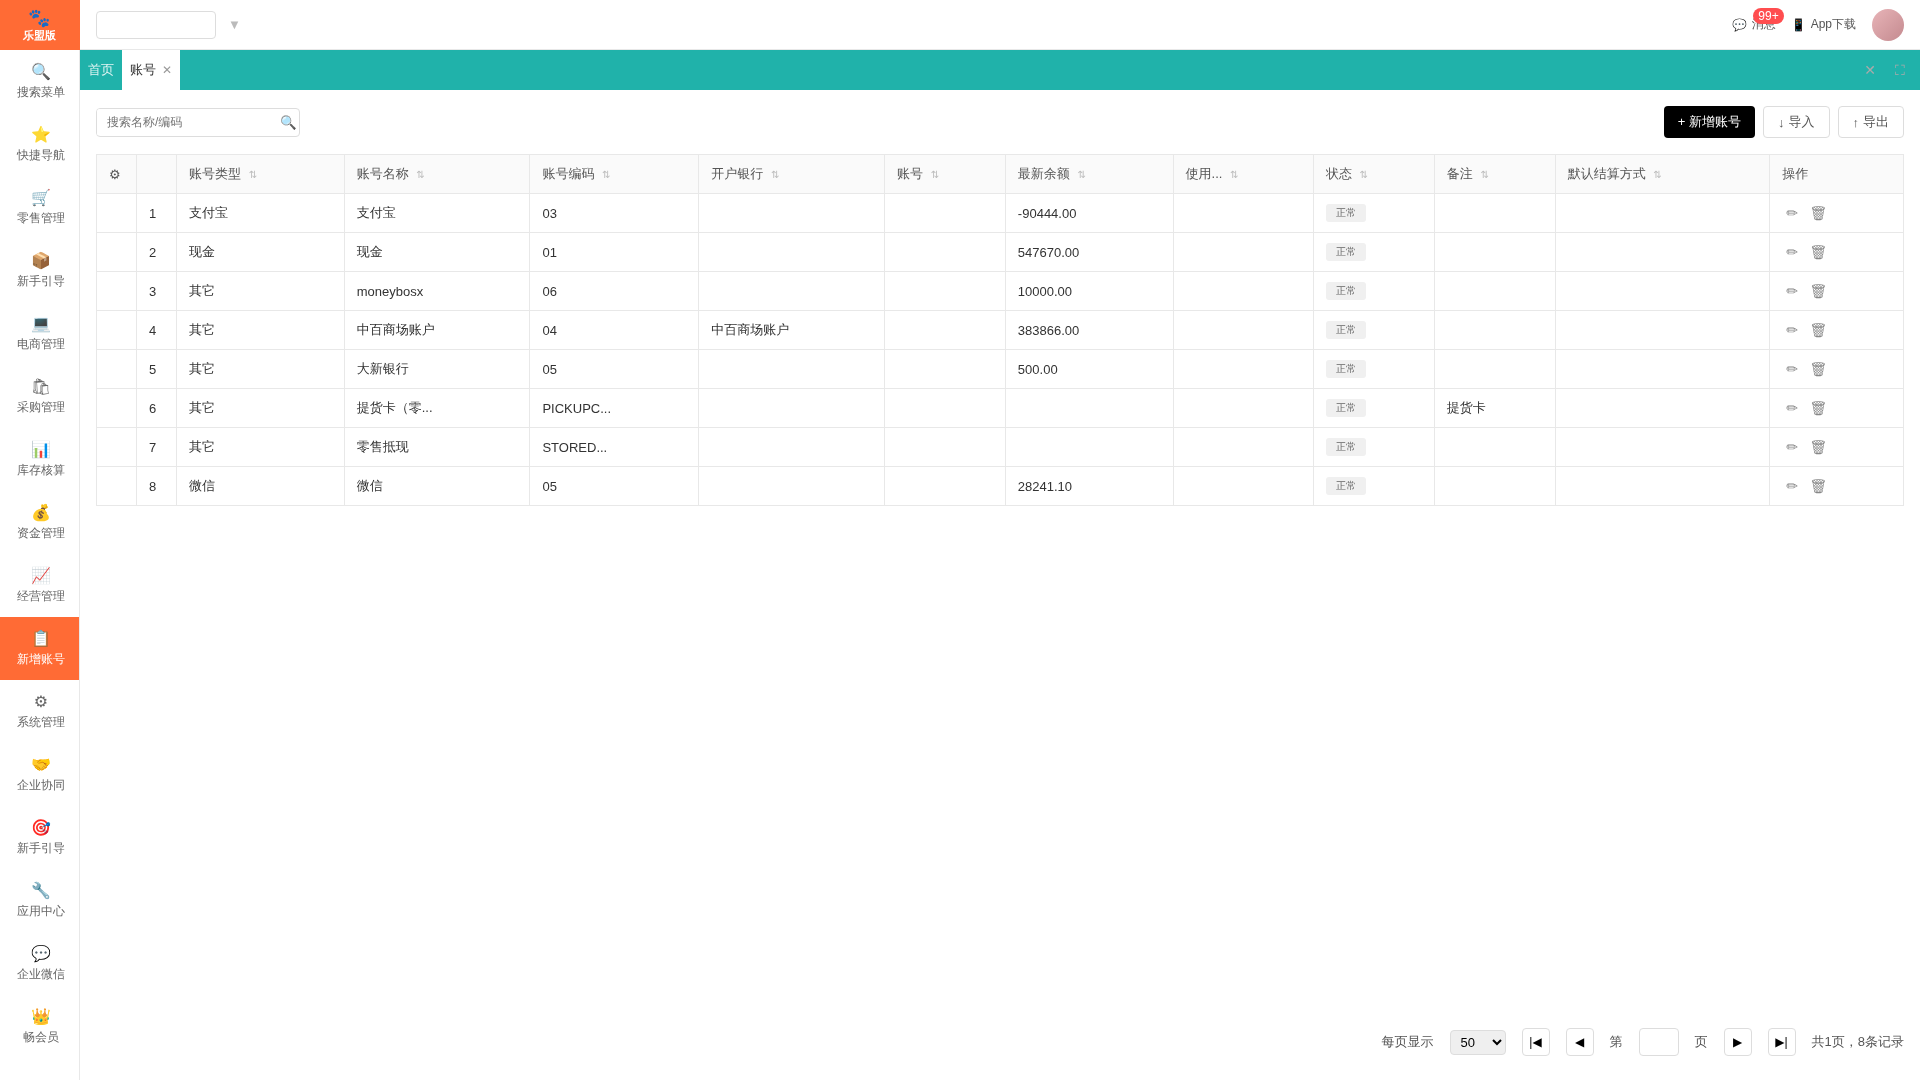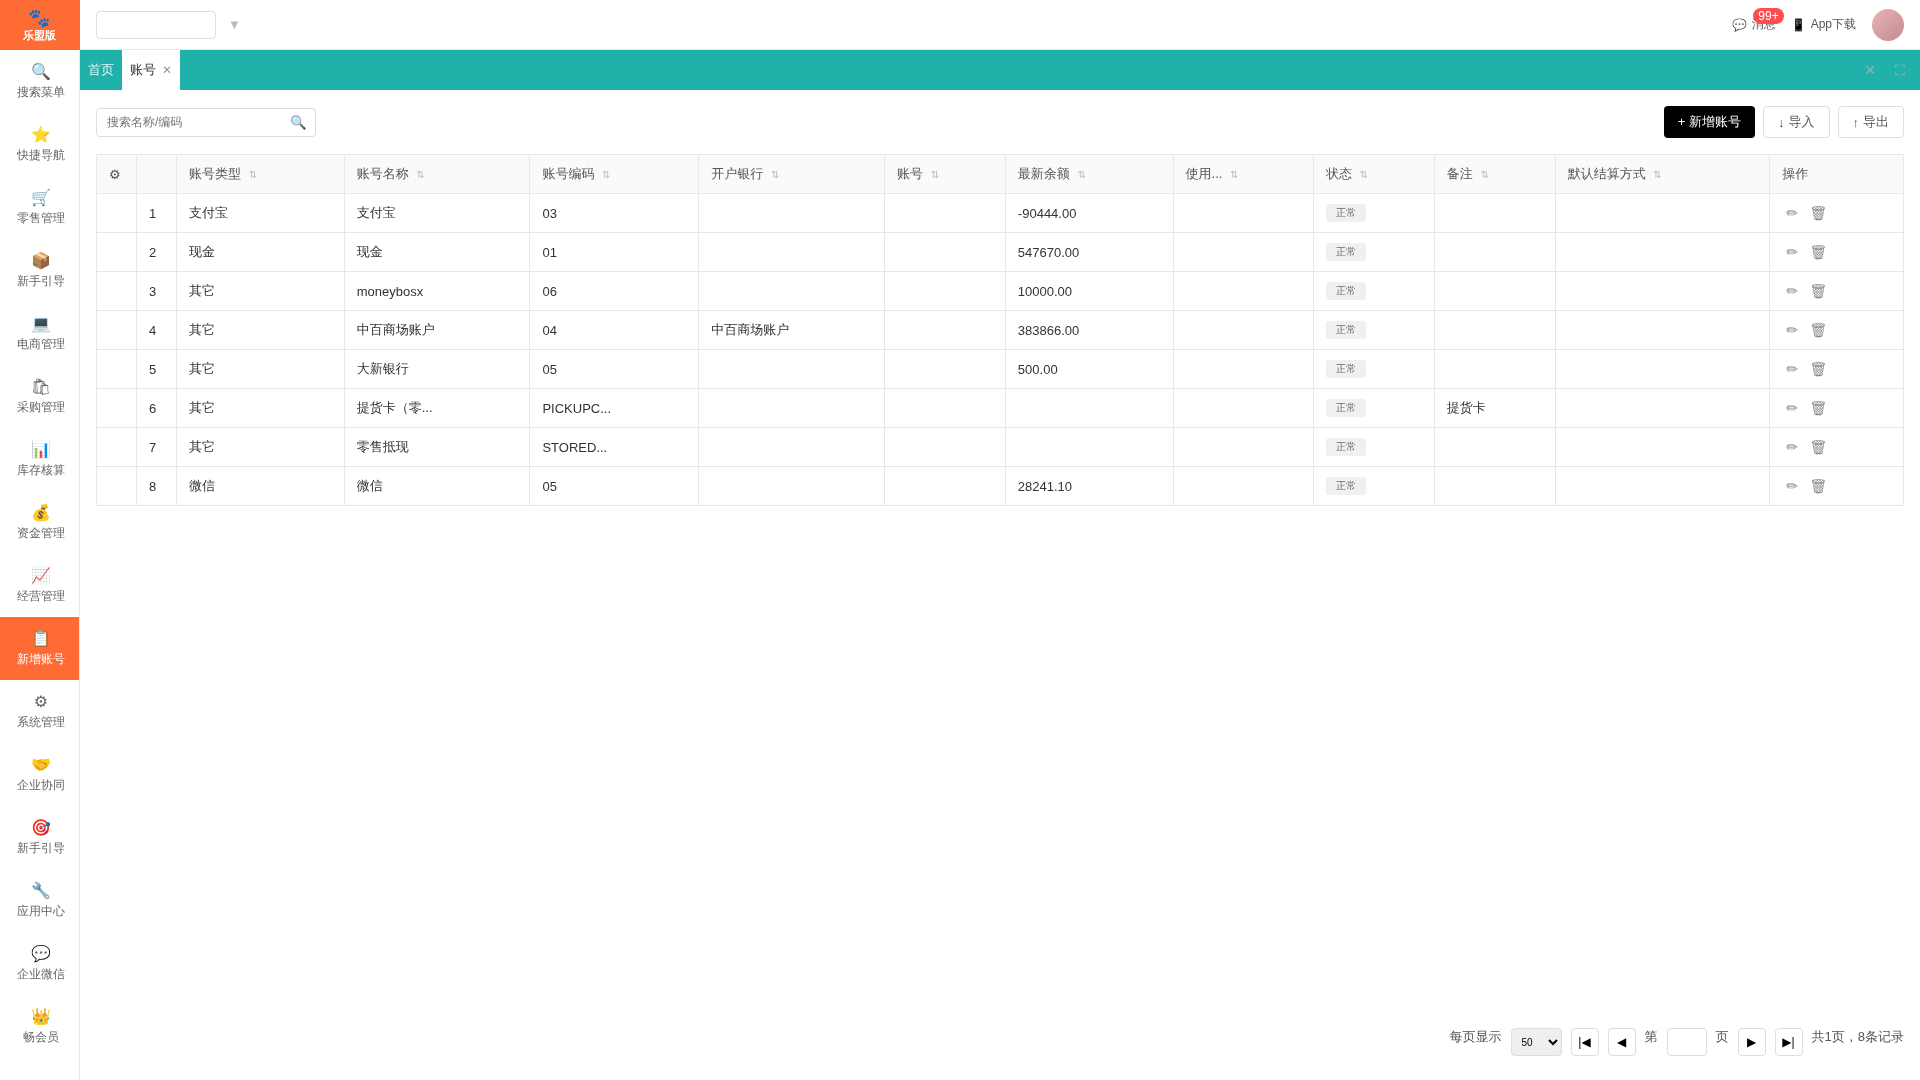--- a/index.html
+++ b/index.html
@@ -167,21 +167,21 @@
       align-items: center;
       justify-content: space-between;
       margin-bottom: 16px;
     }
     .search-box {
       display: flex;
       align-items: center;
       border: 1px solid #ddd;
       border-radius: 4px;
       overflow: hidden;
-      width: 220px;
+      width: 204px;
     }
     .search-input {
       border: none;
       outline: none;
       padding: 6px 10px;
       font-size: 12px;
       width: 190px;
     }
     .search-btn {
       background: none;
@@ -259,32 +259,33 @@
       border: none;
       cursor: pointer;
       color: #888;
       font-size: 14px;
       padding: 2px 4px;
     }
 
     
     .pagination {
       display: flex;
+      align-items: center;
       justify-content: flex-end;
       padding: 16px 0 8px;
-      gap: 9px;
+      gap: 16px;
       font-size: 13px;
       color: #555;
       margin-top: auto;
     }
     .page-size-select {
       border: 1px solid #ddd;
       border-radius: 4px;
       padding: 3px 6px;
-      font-size: 10px;
+      font-size: 13px;
     }
     .page-btn {
       width: 28px;
       height: 28px;
       border: 1px solid #ddd;
       background: white;
       border-radius: 4px;
       cursor: pointer;
       display: flex;
       align-items: center;

